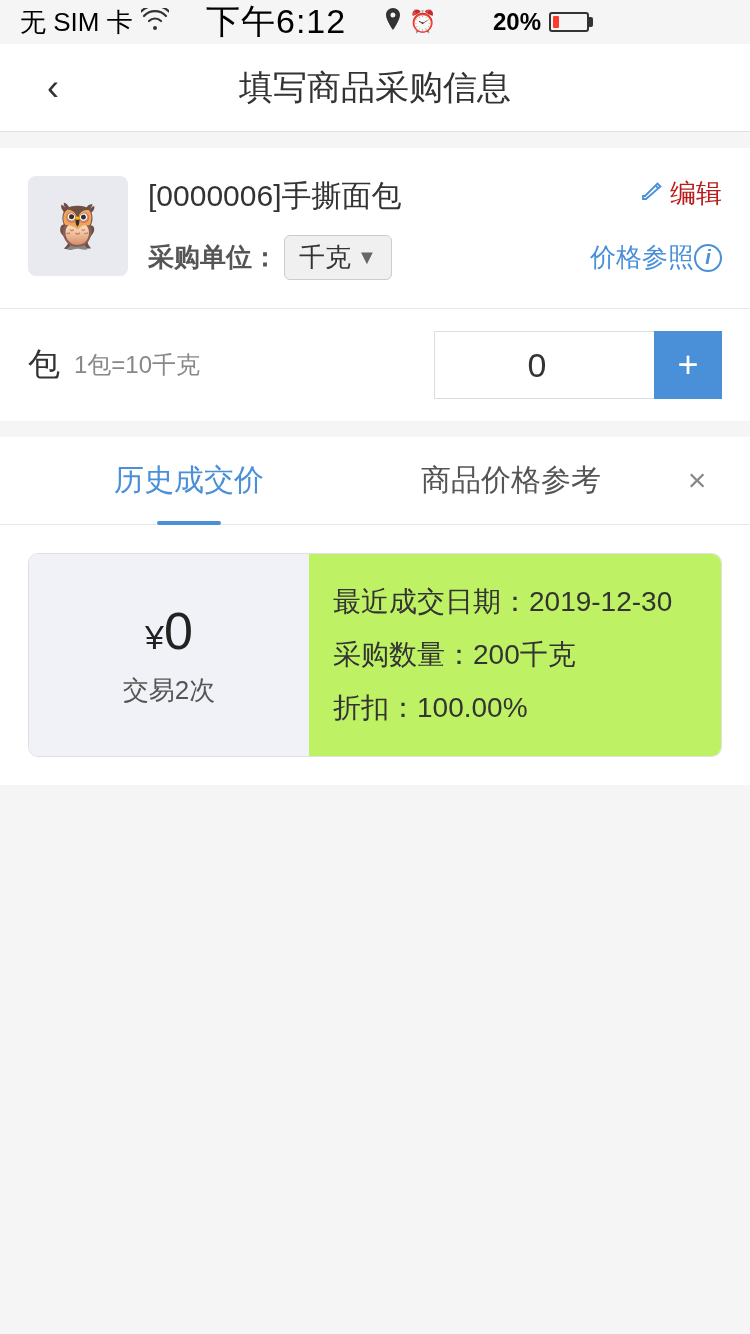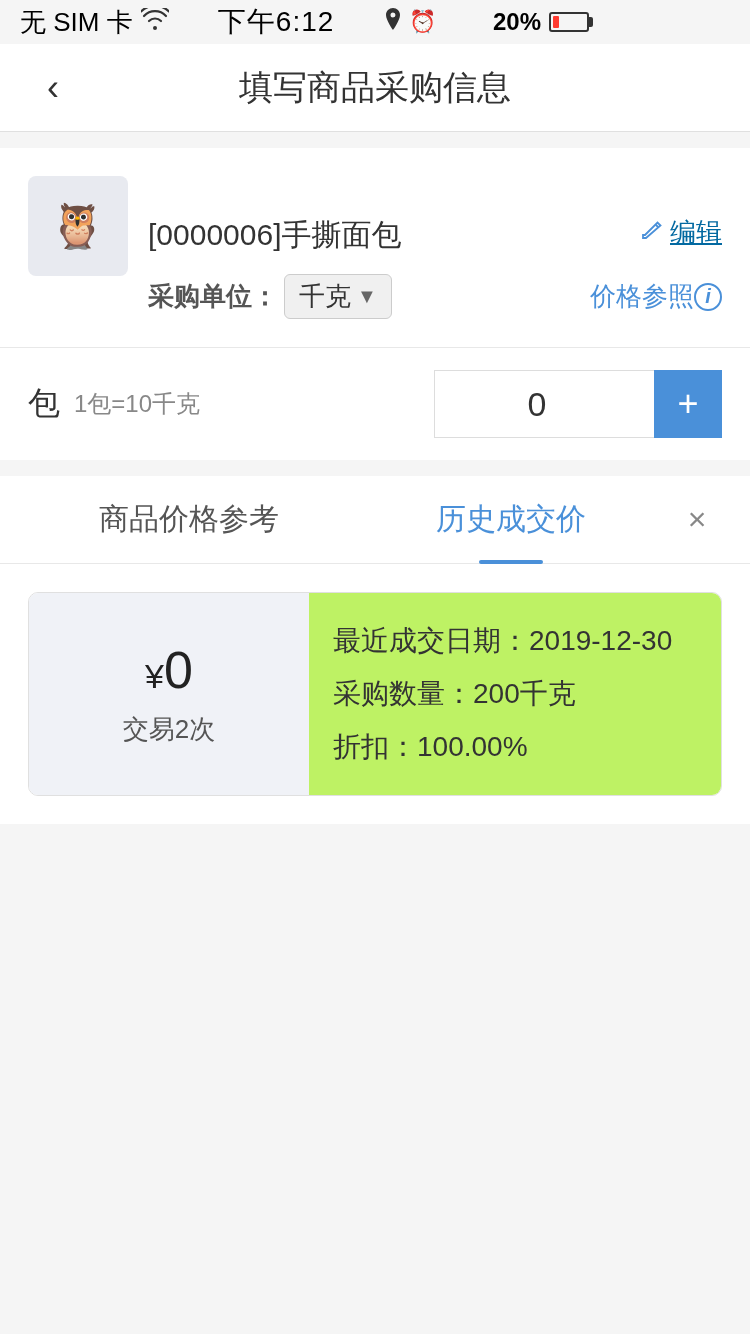--- a/index.html
+++ b/index.html
@@ -24,21 +24,21 @@
       font-size: 26px;
     }
     .status-left {
       display: flex;
       align-items: center;
       gap: 8px;
       font-size: 26px;
       font-weight: 500;
     }
     .status-center {
-      font-size: 28px;
+      font-size: 34px;
       font-weight: 500;
       letter-spacing: 1px;
     }
     .status-right {
       display: flex;
       align-items: center;
       gap: 8px;
       font-size: 24px;
     }
     .battery-body {
@@ -129,21 +129,20 @@
     .product-details {
       flex: 1;
       display: flex;
       flex-direction: column;
       gap: 18px;
     }
     .product-title-row {
       display: flex;
       justify-content: space-between;
       align-items: flex-start;
-      margin-top: 39px;
     }
     .product-name {
       font-size: 30px;
       font-weight: 500;
       color: #333;
     }
     .edit-btn {
       display: flex;
       align-items: center;
       gap: 6px;
@@ -418,21 +417,21 @@
   <div class="product-details">
     <div class="product-title-row">
       <span class="product-name">[0000006]手撕面包</span>
       <div class="edit-btn">
         <span class="edit-icon">
           <svg width="22" height="22" viewBox="0 0 22 22" fill="none">
             <path d="M3 16L15.5 3.5l3 3L4 19H1v-3z" stroke="#4a90d9" stroke-width="1.8" fill="none"></path>
             <path d="M13.5 5.5l3 3" stroke="#4a90d9" stroke-width="1.8"></path>
           </svg>
         </span>
-        <span style="color:#0369a1; font-size:26px;text-decoration:underline;">编辑</span>
+        <span style="color:#b91c1c; font-size:26px;">编辑</span>
       </div>
     </div>
     <div class="product-unit-row">
       <div class="unit-selector">
         <span class="unit-label">采购单位：</span>
         <div class="unit-badge">
           <span>千克</span>
           <span class="unit-dropdown-arrow">▼</span>
         </div>
       </div>
@@ -454,26 +453,26 @@
   <div class="quantity-input-group">
     <input class="quantity-input" type="number" value="0" style="">
     <button class="quantity-plus-btn">
       <span>+</span>
     </button>
   </div>
 </div>
 
 <div class="tabs-panel">
   <div class="tabs-header">
-    <div class="tab-item inactive">
-      <span class="tab-label">商品价格参考</span>
-    </div>
     <div class="tab-item active">
       <span class="tab-label">历史成交价</span>
       <div class="tab-active-bar"></div>
+    </div>
+    <div class="tab-item inactive">
+      <span class="tab-label">商品价格参考</span>
     </div>
     <div class="tab-close-btn">
       <span>×</span>
     </div>
   </div>
 
   <div class="tab-content">
     <div class="history-price-card">
       <div class="price-summary">
         <div class="price-value">

